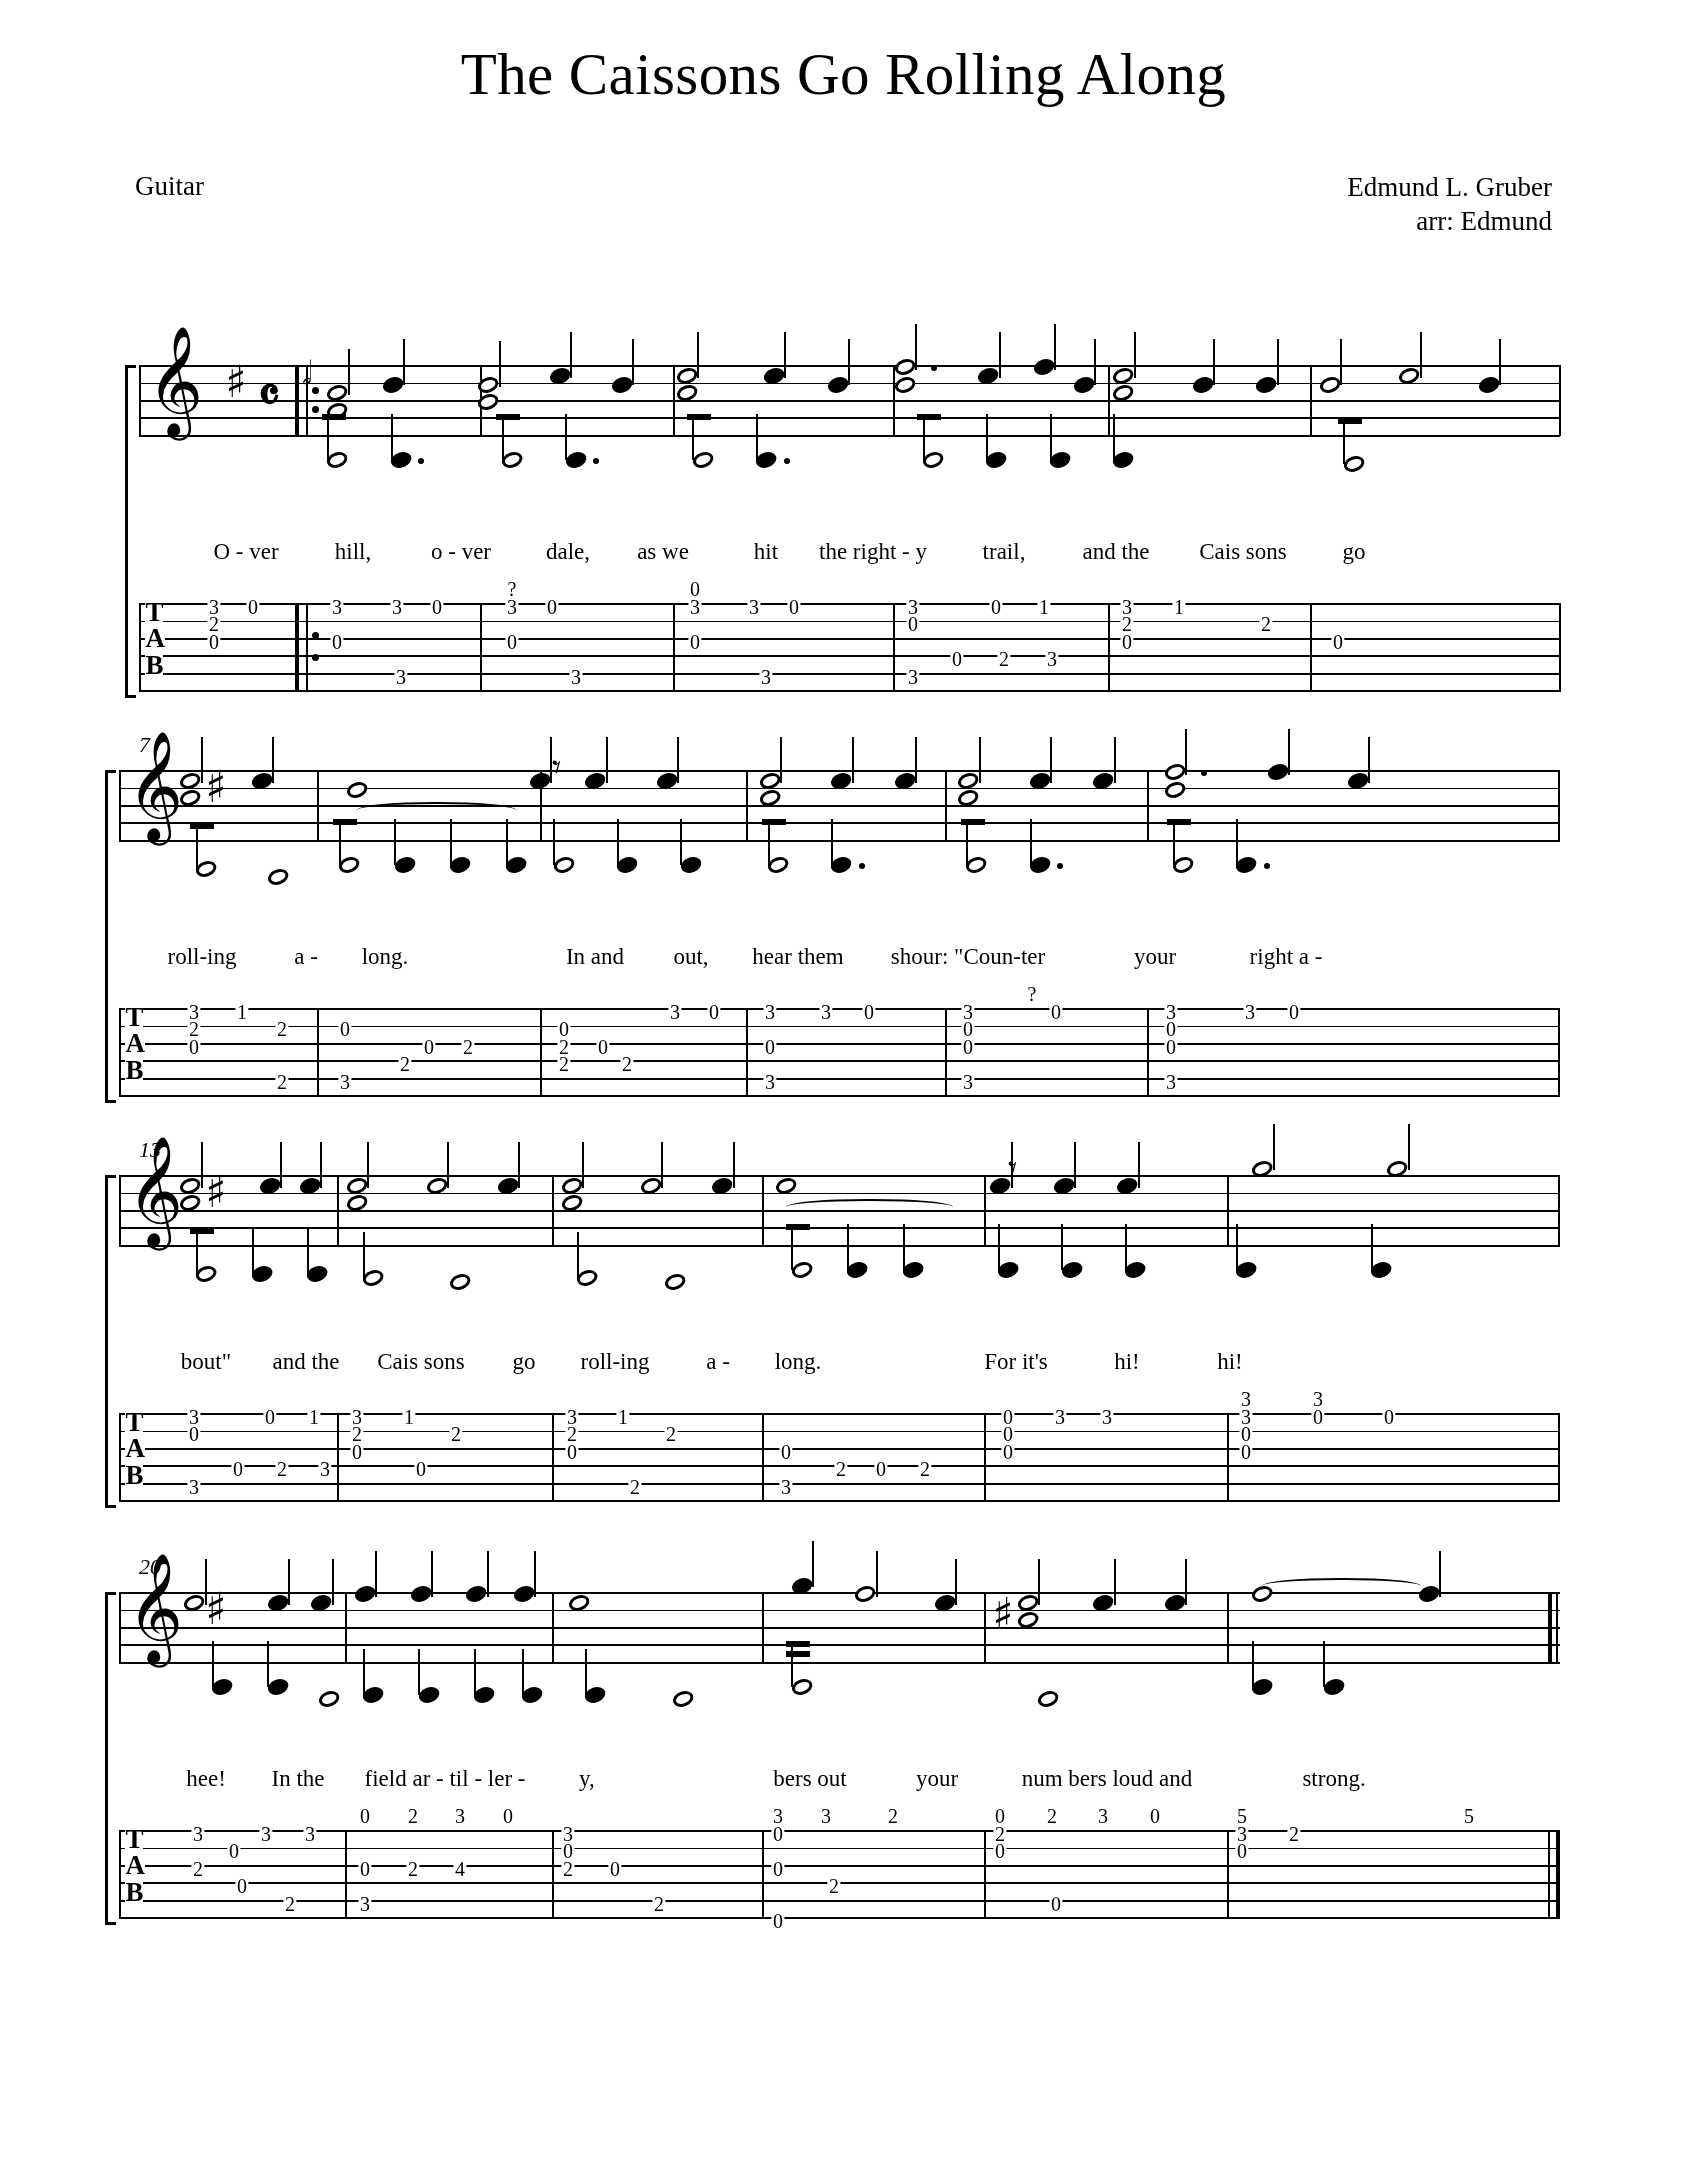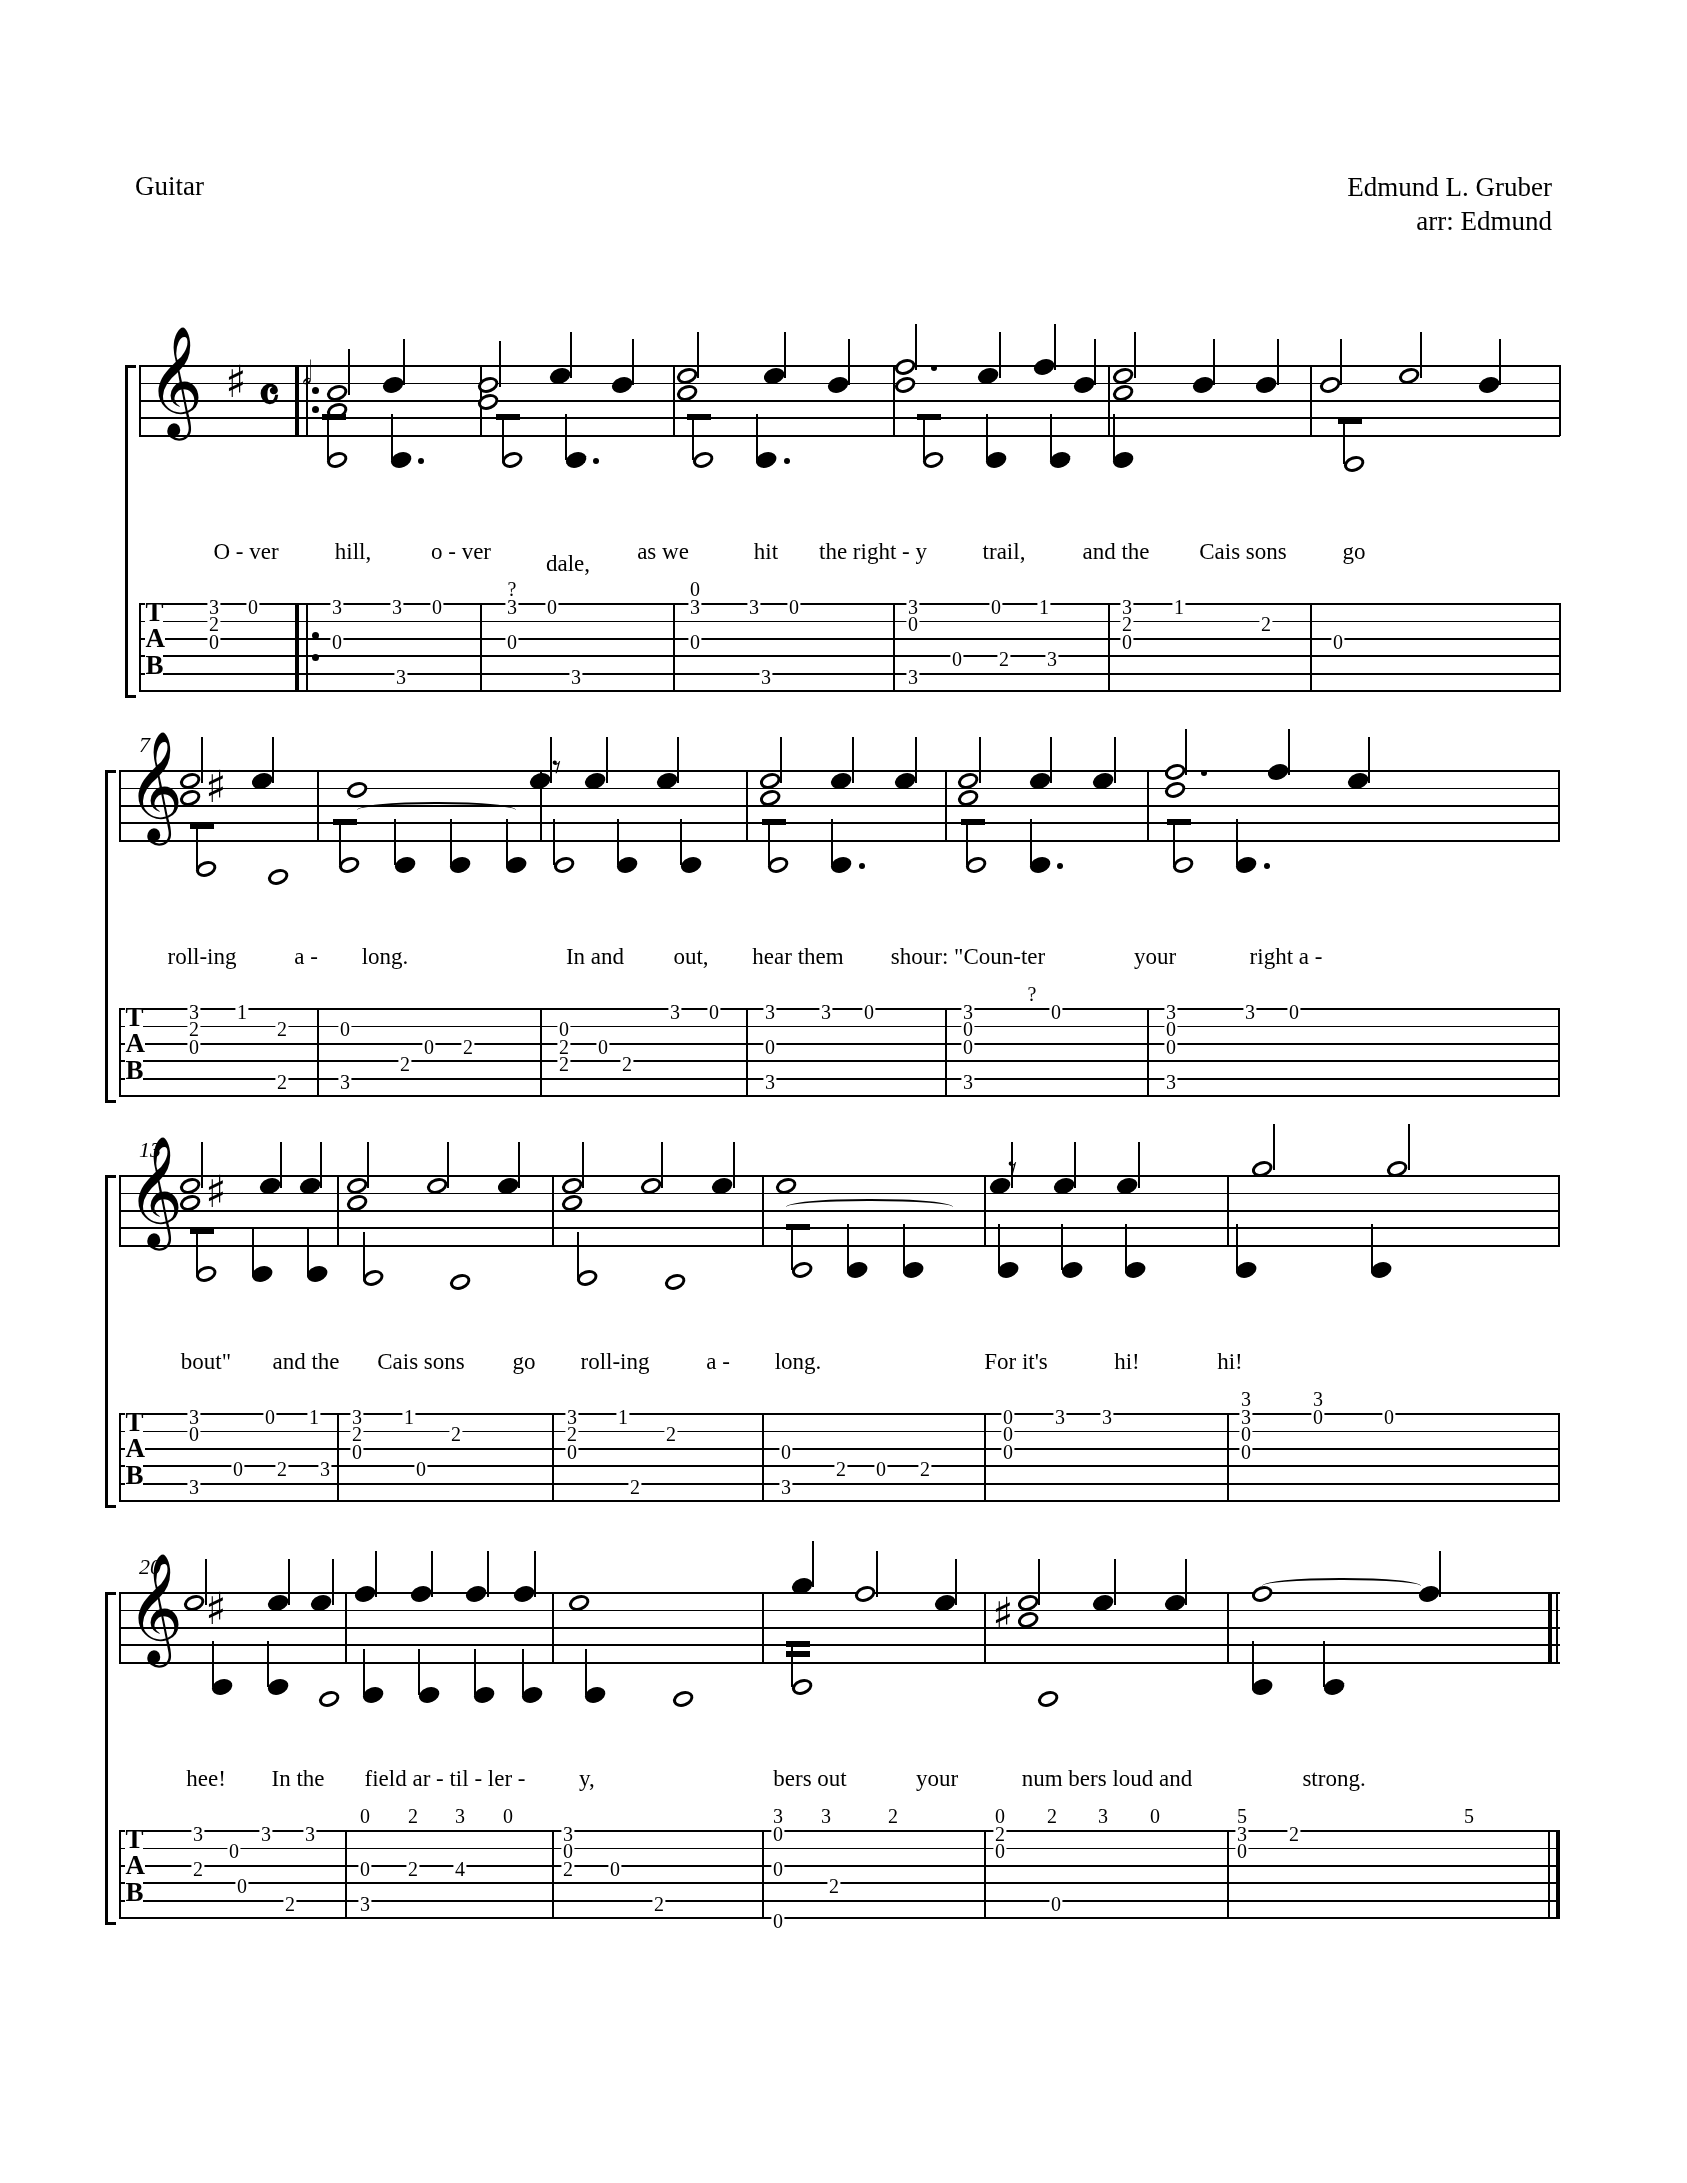--- a/index.html
+++ b/index.html
@@ -210,20 +210,21 @@
     width: 1687px;
     text-align: center;
     font-size: 26px;
   }
 </style>
 </head>
 <body>
 
 <div class="page">
 
+  <div class="title">The Caissons Go Rolling Along</div>
   <div class="instrument">Guitar</div>
   <div class="credits">
     <div>Edmund L. Gruber</div>
     <div>arr: Edmund</div>
   </div>
 
   <div class="system" style="top:341px;height:381px;">
     <div class="sys-inner">
 
       <div class="bracket" style="top:24px;height:333px;"></div>
@@ -335,21 +336,21 @@
       <div class="notehead" style="left:984px;top:119px;"></div>
       <div class="stem" style="left:974px;top:73px;height:46px;"></div>
 
       <div class="notehead open" style="left:1215px;top:123px;"></div>
       <div class="stem" style="left:1204px;top:77px;height:46px;"></div>
       <div class="flagbar" style="left:1199px;top:77px;width:24px;"></div>
 
       <div class="lyric" style="left:107px;top:198px;">O - ver</div>
       <div class="lyric" style="left:214px;top:198px;">hill,</div>
       <div class="lyric" style="left:322px;top:198px;">o - ver</div>
-      <div class="lyric" style="left:429px;top:198px;margin-top:12px;">dale,</div>
+      <div class="lyric" style="left:429px;top:198px;">dale,</div>
       <div class="lyric" style="left:524px;top:198px;">as we</div>
       <div class="lyric" style="left:627px;top:198px;">hit</div>
       <div class="lyric" style="left:734px;top:198px;">the right - y</div>
       <div class="lyric" style="left:865px;top:198px;">trail,</div>
       <div class="lyric" style="left:977px;top:198px;">and the</div>
       <div class="lyric" style="left:1104px;top:198px;">Cais sons</div>
       <div class="lyric" style="left:1215px;top:198px;">go</div>
 
       <div class="staff tab" style="top:262px;">
         <div class="ln" style="top:0px;"></div>

